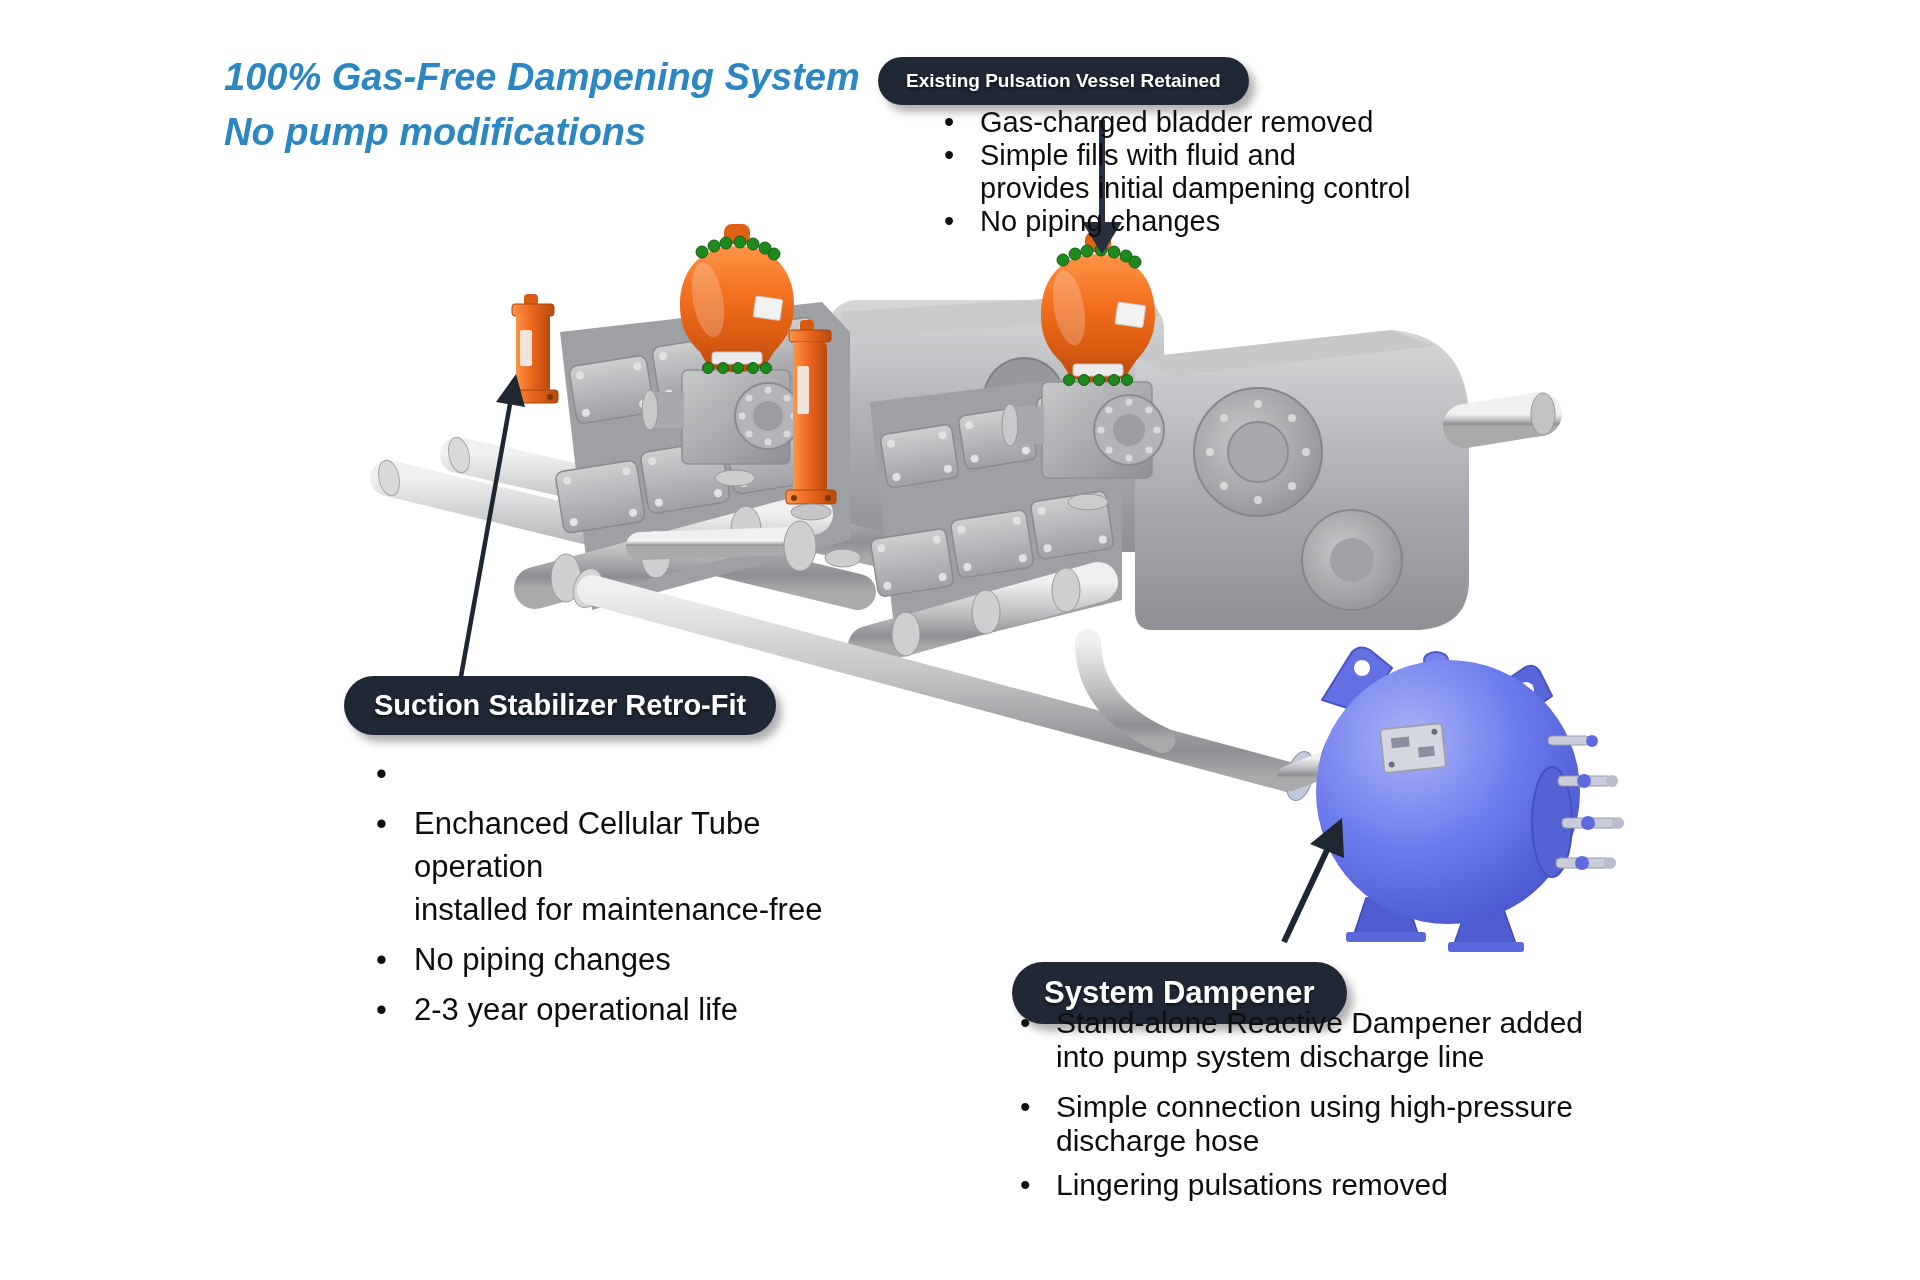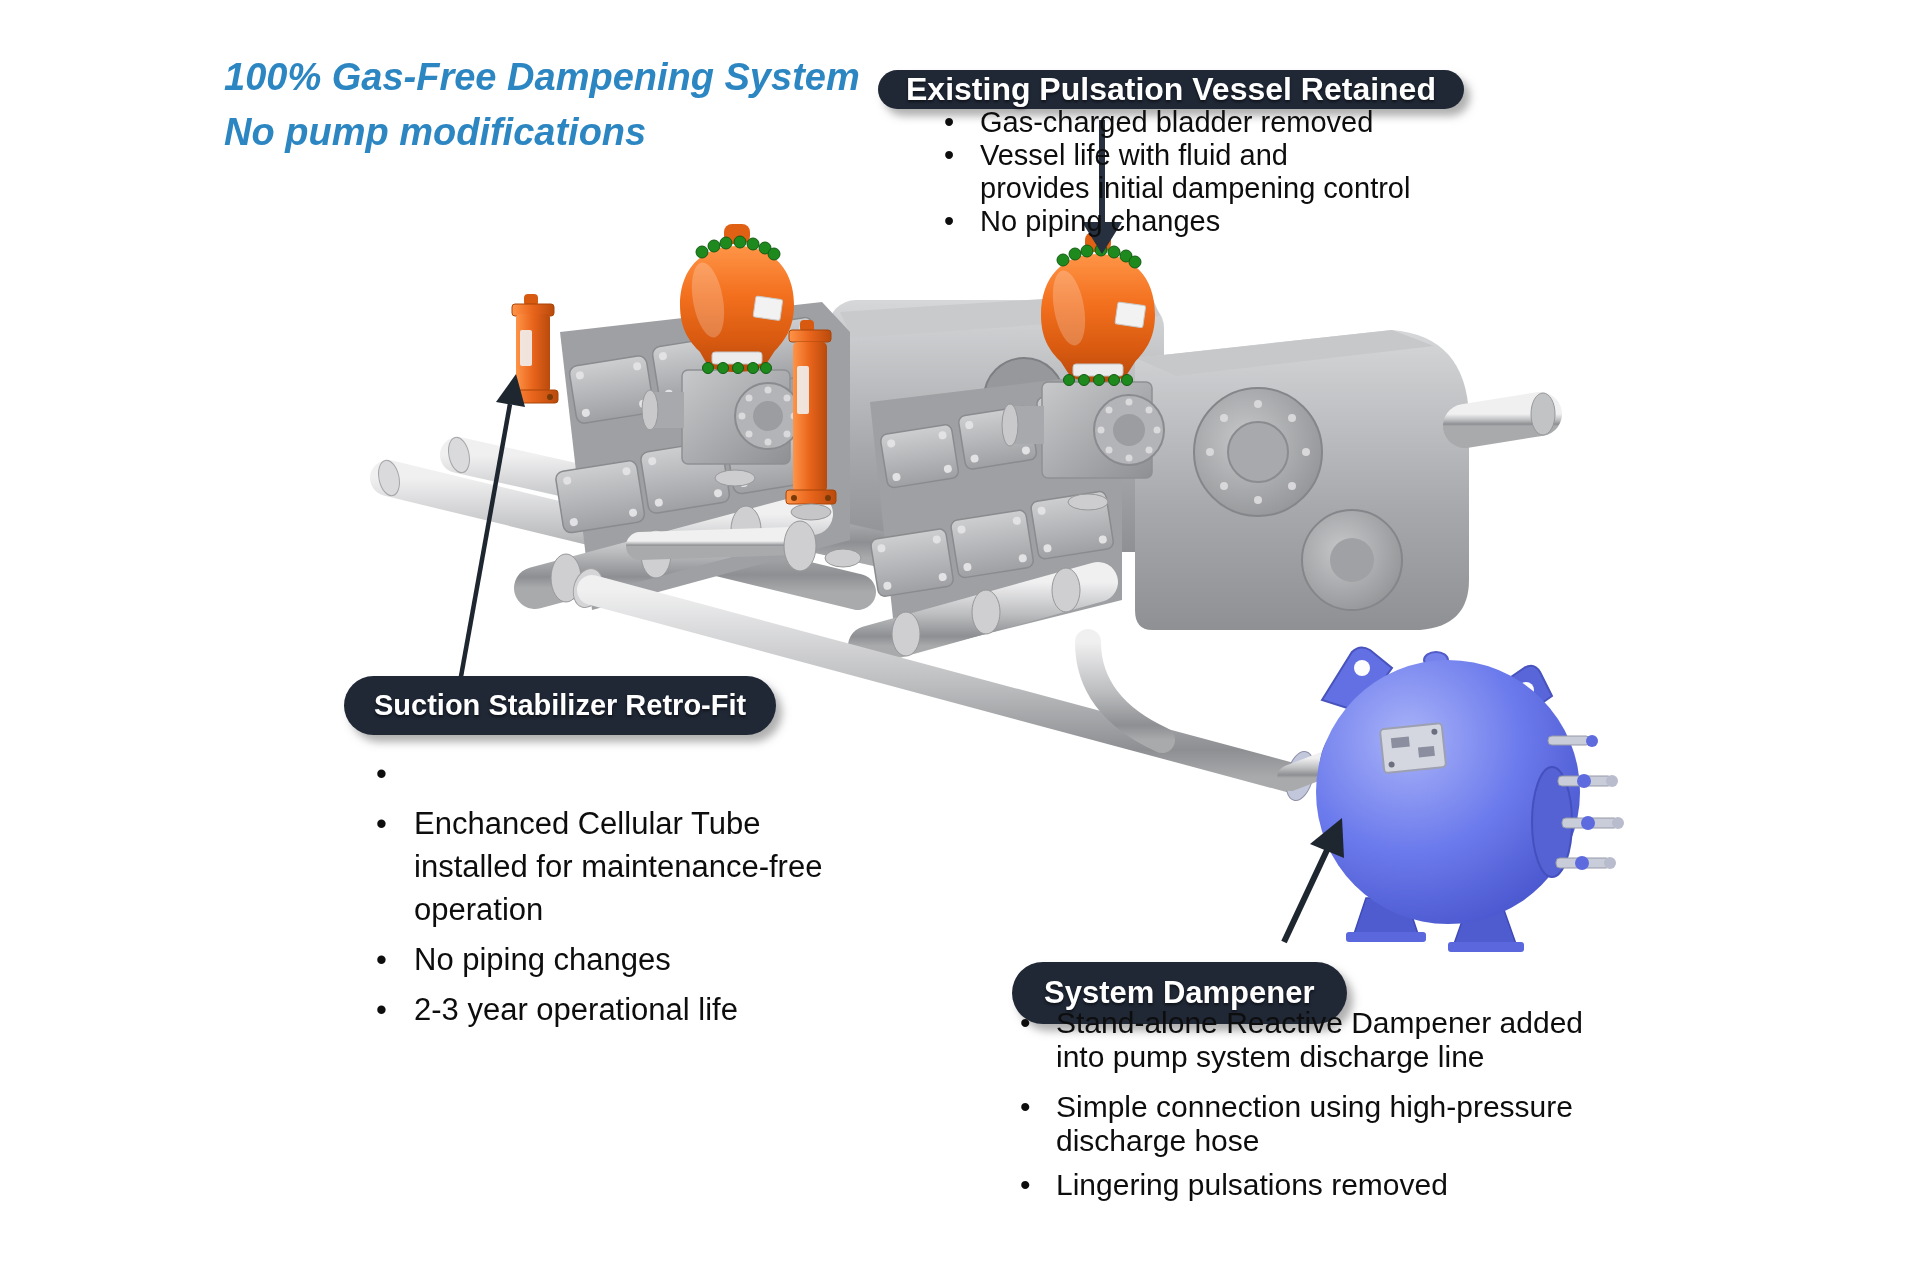--- a/index.html
+++ b/index.html
@@ -3,21 +3,21 @@
 <meta charset="utf-8">
 <style>
   html,body{margin:0;padding:0;background:#ffffff;}
   .stage{position:relative;width:1920px;height:1244px;background:#ffffff;overflow:hidden;
          font-family:"Liberation Sans", sans-serif;}
   .heading{position:absolute;left:224px;top:50px;font-size:38px;line-height:55px;
            font-weight:bold;font-style:italic;color:#2C86C2;}
   .pill{position:absolute;background:#202836;color:#ffffff;font-weight:bold;
         border-radius:36px;box-shadow:6px 7px 9px rgba(110,110,110,.55);
         text-shadow:0 2px 3px rgba(0,0,0,.55);white-space:nowrap;}
-  .pill.p1{left:878px;top:70px;font-size:32px;padding:1px 28px;}
+  .pill.p1{left:878px;top:57px;font-size:19px;padding:13px 28px;}
   .pill.p2{left:344px;top:676px;font-size:29px;padding:13px 30px;text-align:right;}
   .pill.p3{left:1012px;top:938px;font-size:31px;padding:13px 32px;margin-top:24px;}
   .list{position:absolute;color:#0d0d0d;}
   .list .li{display:flex;}
   .list .b{flex:0 0 38px;}
   .list-pulsation{left:944px;top:106px;font-size:29px;line-height:33px;}
   .list-pulsation .b{flex-basis:36px;}
   .list-suction{left:376px;top:752px;font-size:31px;line-height:43px;}
   .list-dampener{left:1020px;top:1006px;font-size:30px;line-height:34px;}
   .list-dampener .b{flex-basis:36px;}
@@ -376,21 +376,21 @@
 
   <div class="pill p1">Existing Pulsation Vessel Retained</div>
 
   <div class="list list-pulsation">
     <div class="li">
         <span class="b">•</span>
         <span>Gas-charged bladder removed</span>
       </div>
     <div class="li">
         <span class="b">•</span>
-        <span>Vessel life with fluid and</span>
+        <span>Simple fills with fluid and</span>
       </div>
     <div class="li">
         <span class="b"></span>
         <span>provides initial dampening control</span>
       </div>
     <div class="li">
         <span class="b">•</span>
         <span>No piping changes</span>
       </div>
   </div>
@@ -400,25 +400,25 @@
   <div class="list list-suction">
     <div class="li">
         <span class="b">•</span>
       </div>
     <div class="li gap7">
         <span class="b">•</span>
         <span>Enchanced Cellular Tube</span>
       </div>
     <div class="li">
         <span class="b"></span>
+        <span>operation</span>
+      </div>
+    <div class="li">
+        <span class="b"></span>
         <span>installed for maintenance-free</span>
-      </div>
-    <div class="li">
-        <span class="b"></span>
-        <span>operation</span>
       </div>
     <div class="li gap7">
         <span class="b">•</span>
         <span>No piping changes</span>
       </div>
     <div class="li gap7">
         <span class="b">•</span>
         <span>2-3 year operational life</span>
       </div>
   </div>

